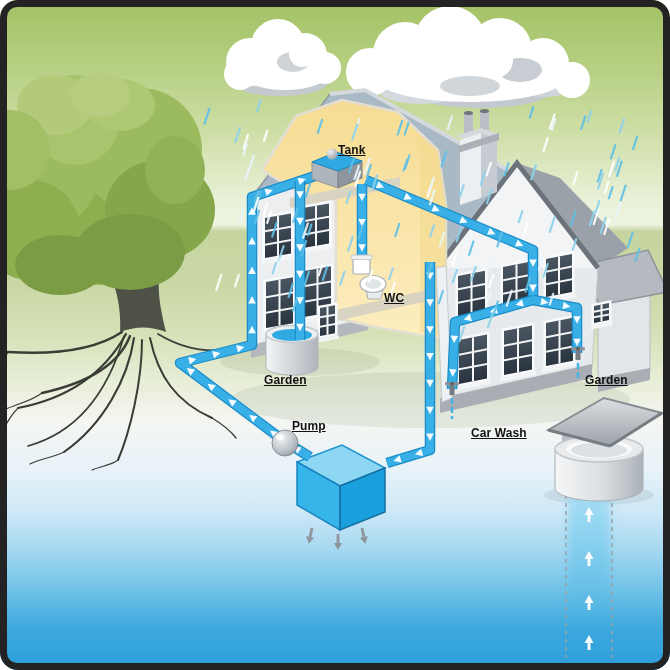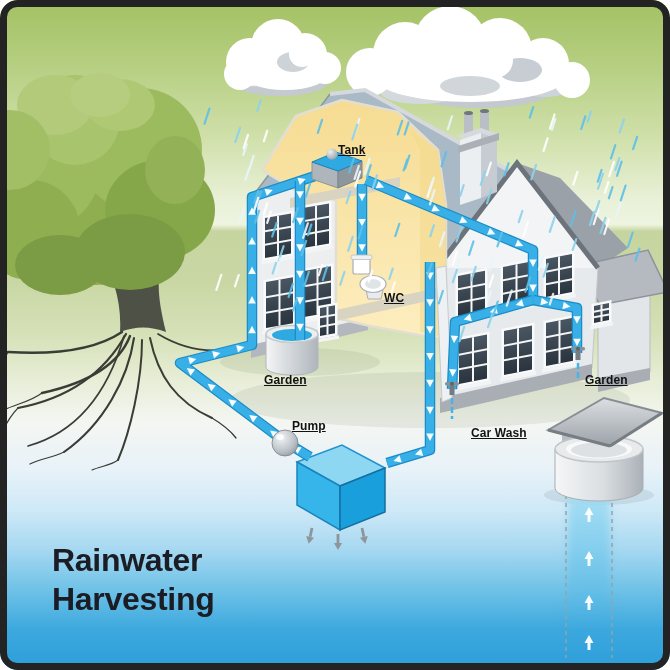--- a/index.html
+++ b/index.html
@@ -569,19 +569,15 @@
       </g>
 </svg>
 
 <div class="lbl" id="lbl-tank">Tank</div>
 <div class="lbl" id="lbl-wc">WC</div>
 <div class="lbl" id="lbl-garden-left">Garden</div>
 <div class="lbl" id="lbl-pump">Pump</div>
 <div class="lbl" id="lbl-car-wash">Car Wash</div>
 <div class="lbl" id="lbl-garden-right">Garden</div>
 
-<div class="title">
-  <div>Rainwater</div>
-  <div>Harvesting</div>
-</div>
 
 <div class="frame"></div>
 </div>
 
 </body></html>

